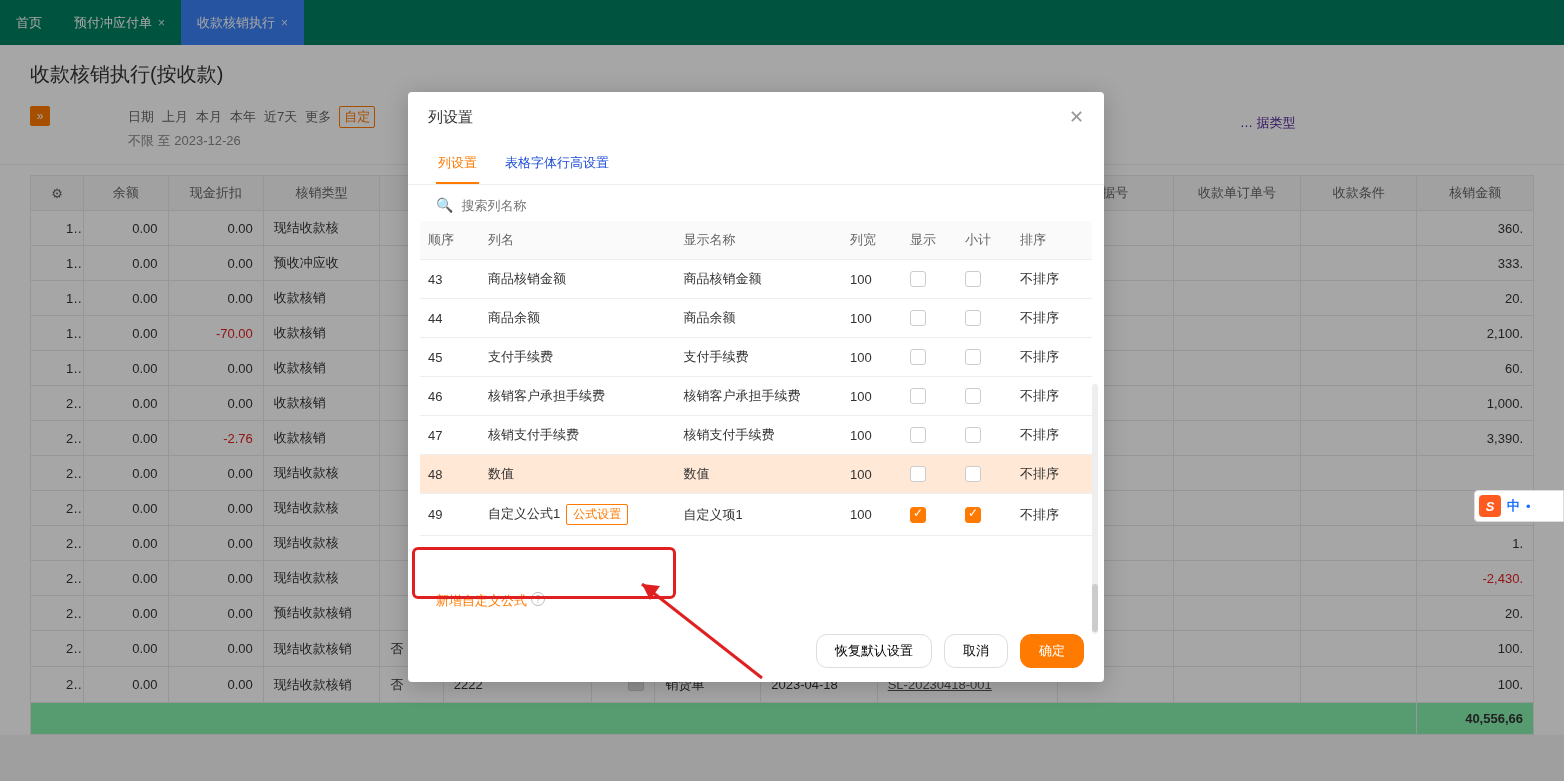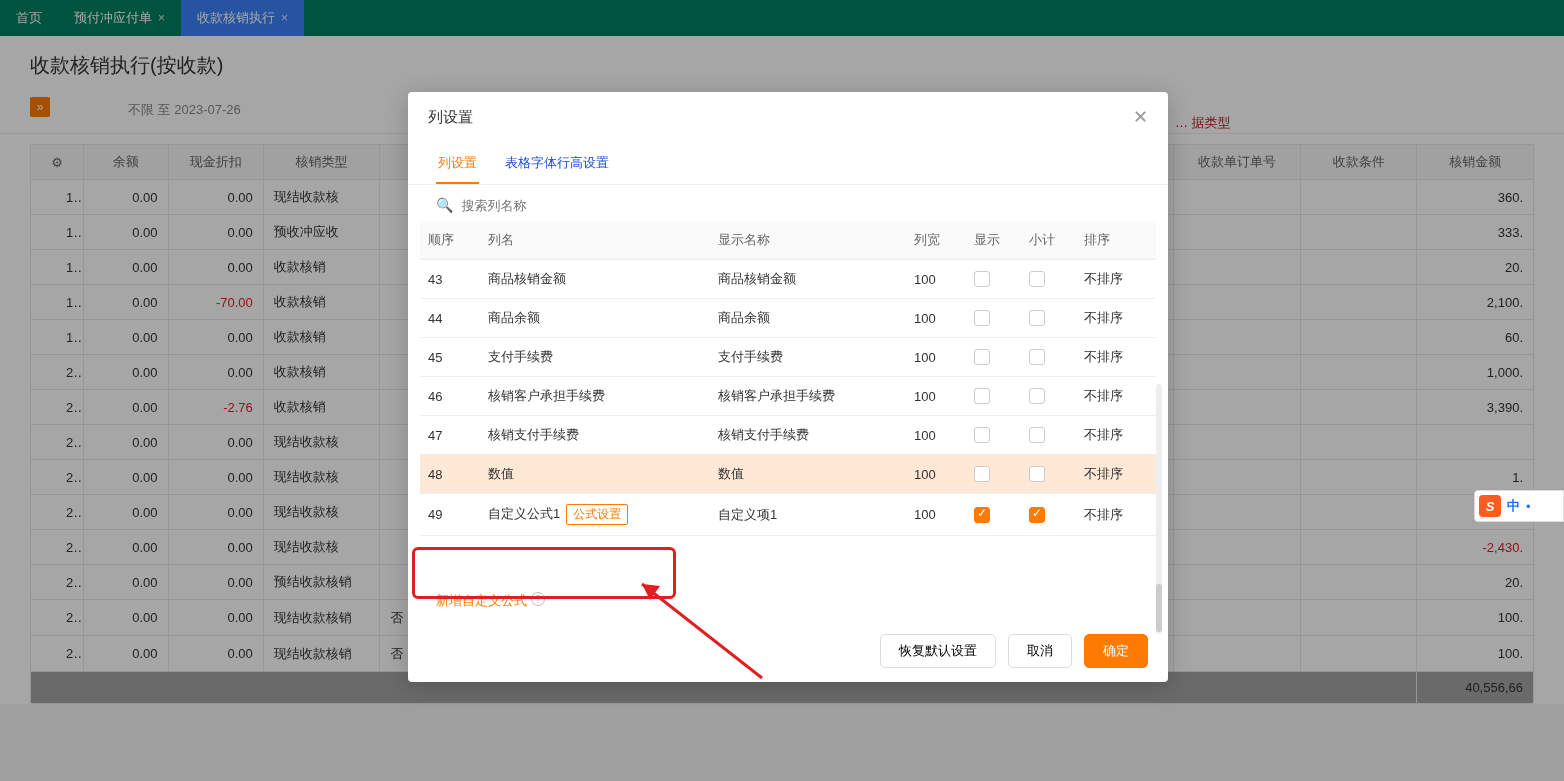--- a/index.html
+++ b/index.html
@@ -1,56 +1,56 @@
 <!DOCTYPE html>
 <html><head>
 <meta charset="utf-8">
 <style>
 * { box-sizing: border-box; margin: 0; padding: 0; }
 body { font-family: "Microsoft YaHei", Arial, sans-serif; font-size: 13px; color: #333; background: #f5f5f5; width: 1564px; height: 781px; overflow: hidden; position: relative; }
 
 
-.topnav { background: #008060; height: 36px; display: flex; align-items: stretch; }
+.topnav { background: #008060; height: 45px; display: flex; align-items: stretch; }
 .topnav .tab { padding: 0 16px; display: flex; align-items: center; color: #fff; cursor: pointer; position: relative; }
 .topnav .tab.active { background: #3b82f6; }
 .topnav .tab .close { margin-left: 6px; font-size: 12px; opacity: .8; }
 
 
 .page-hdr { padding: 16px 30px 10px; background: #fff; }
 .page-title { font-size: 20px; color: #333; }
 
 
 .filterbar { background: #fff; padding: 8px 30px 14px; display: flex; align-items: flex-start; gap: 8px; border-bottom: 1px solid #eee; }
 .filterbar .expand { width: 20px; height: 20px; background: #ff7a00; color: #fff; display:flex;align-items:center;justify-content:center; border-radius:2px; font-size:12px;}
 .filterbar .lbl { color:#666; margin-right:4px; margin-left: 70px;}
 .filterbar .opt { color:#666; margin: 0 4px; cursor:pointer;}
 .filterbar .opt.orange { color:#ff7a00; border:1px solid #ff7a00; border-radius:2px; padding:1px 4px;}
 .filterbar .sub { color:#888; margin-top:4px;}
 .filter-inner { display:flex; flex-direction:column;}
 .filter-row1 { display:flex; align-items:center; flex-wrap:wrap;}
-.filter-right-lbl { position:absolute; left:1175px; top:114px; color:#b91c1c;}
+.filter-right-lbl { position:absolute; left:1240px; top:114px; color:#4c1d95;}
 
 
 .tblwrap { padding: 10px 30px 0; background:#fff;}
 table.main { border-collapse: collapse; width: 100%; table-layout: fixed; }
 table.main th, table.main td { border: 1px solid #e8e8e8; padding: 8px 10px; white-space: nowrap; overflow: hidden; text-overflow: ellipsis; }
 table.main th { background: #f7f7f7; color:#666; font-weight: normal; text-align:center;}
 table.main td { text-align: right; }
 table.main td.l { text-align:left;}
 table.main td.c { text-align:center;padding-left:35px;}
 .gear { width:40px; text-align:center;}
 .neg { color:#e02020;}
 .lnk { color:#555; text-decoration: underline; cursor:pointer;}
 .thumb { display:inline-block; width:16px; height:16px; background:#ddd; border:1px solid #ccc; border-radius:2px;}
 
-.totalrow td { background:#a3a3a3; font-weight:400;margin-top:29px;}
+.totalrow td { background:#86efac; font-weight:700;margin-top:29px;}
 
 
 .overlay { position:absolute; inset:0; background:rgba(0,0,0,.35); }
-.modal { position:absolute; left:408px; top:92px; width:760px; height:590px; background:#fff; border-radius:4px; box-shadow:0 4px 24px rgba(0,0,0,.2); display:flex; flex-direction:column;}
+.modal { position:absolute; left:408px; top:92px; width:696px; height:590px; background:#fff; border-radius:4px; box-shadow:0 4px 24px rgba(0,0,0,.2); display:flex; flex-direction:column;}
 .modal-hd { padding:14px 20px; display:flex; justify-content:space-between; align-items:center;}
 .modal-hd h3 { font-size:15px; font-weight:500;}
 .modal-close { font-size:18px; color:#999; cursor:pointer; background:none; border:none;}
 .modal-tabs { display:flex; gap:24px; padding: 6px 28px 0; border-bottom:1px solid #eee;}
 .modal-tabs .mtab { padding:6px 2px 10px; cursor:pointer; color:#1d4ed8; border-bottom:2px solid transparent;}
 .modal-tabs .mtab.active { color:#ff7a00; border-bottom-color:#ff7a00;}
 .search { padding:12px 28px 8px; display:flex; align-items:center; gap:8px;}
 .search .sicn { color:#bbb; font-size:14px;}
 .search input { border:none; outline:none; flex:1; font-size:13px;}
 .cols-tbl-wrap { flex:1; overflow:auto; padding: 0 12px;}
@@ -59,21 +59,21 @@
 table.cols th { color:#666; background:#fafafa; font-weight:normal;}
 table.cols td.c, table.cols th.c { }
 table.cols tr.hover td { background:#ffe8d6;}
 .chk { width:16px; height:16px; border:1px solid #ccc; border-radius:3px; display:inline-block; vertical-align:middle; position:relative; background:#fff;}
 .chk.on { background:#ff7a00; border-color:#ff7a00;}
 .chk.on::after { content:"✓"; color:#fff; position:absolute; left:2px; top:-2px; font-size:12px;}
 .fsbtn { display:inline-block; border:1px solid #ff7a00; color:#ff7a00; border-radius:2px; padding:1px 6px; margin-left:6px; font-size:12px; cursor:pointer;}
 .addlink { color:#ff7a00; padding:10px 28px; display:flex; gap:4px; cursor:pointer;}
 .qicn { width:14px; height:14px; border:1px solid #bbb; border-radius:50%; display:inline-flex; align-items:center; justify-content:center; font-size:10px; color:#bbb;}
 .modal-ft { padding:14px 20px; display:flex; justify-content:flex-end; gap:12px; border-top: none;}
-.btn { padding:7px 18px; border-radius:5px; border:1px solid #ddd; background:#fff; cursor:pointer; font-size:13px;}
+.btn { padding:7px 18px; border-radius:11px; border:1px solid #ddd; background:#fff; cursor:pointer; font-size:13px;}
 .btn.primary { background:#ff7a00; border-color:#ff7a00; color:#fff;}
 
 
 .annot-box { position:absolute; left:412px; top:547px; width:264px; height:52px; border:3px solid #e02020; border-radius:6px;}
 .annot-arrow { position:absolute; left:632px; top:578px; }
 .annot-arrow svg line { stroke:#e02020; stroke-width:3;}
 .annot-arrow svg polygon { fill:#e02020;}
 
 
 .ime { position:absolute; right:0; top:490px; width:90px; height:32px; background:#fff; border:1px solid #ddd; border-radius:4px 0 0 4px; display:flex; align-items:center; gap:6px; padding-left:4px;}
@@ -101,21 +101,30 @@
     </div>
 </div>
 
 <div class="page-hdr">
   <div class="page-title">收款核销执行(按收款)</div>
 </div>
 
 <div class="filterbar">
   <div class="expand">»</div>
   <div class="filter-inner">
-    <div class="sub" style="margin-left:70px;">不限 至 2023-07-26</div>
+    <div class="filter-row1">
+      <span class="lbl">日期</span>
+      <span class="opt">上月</span>
+      <span class="opt">本月</span>
+      <span class="opt">本年</span>
+      <span class="opt">近7天</span>
+      <span class="opt">更多</span>
+      <span class="opt orange">自定</span>
+    </div>
+    <div class="sub" style="margin-left:70px;">不限 至 2023-12-26</div>
   </div>
 </div>
 <span class="filter-right-lbl">… 据类型</span>
 
 <div class="tblwrap">
 <table class="main">
   <colgroup>
     <col style="width:50px">
         <col style="width:80px">
         <col style="width:90px">

